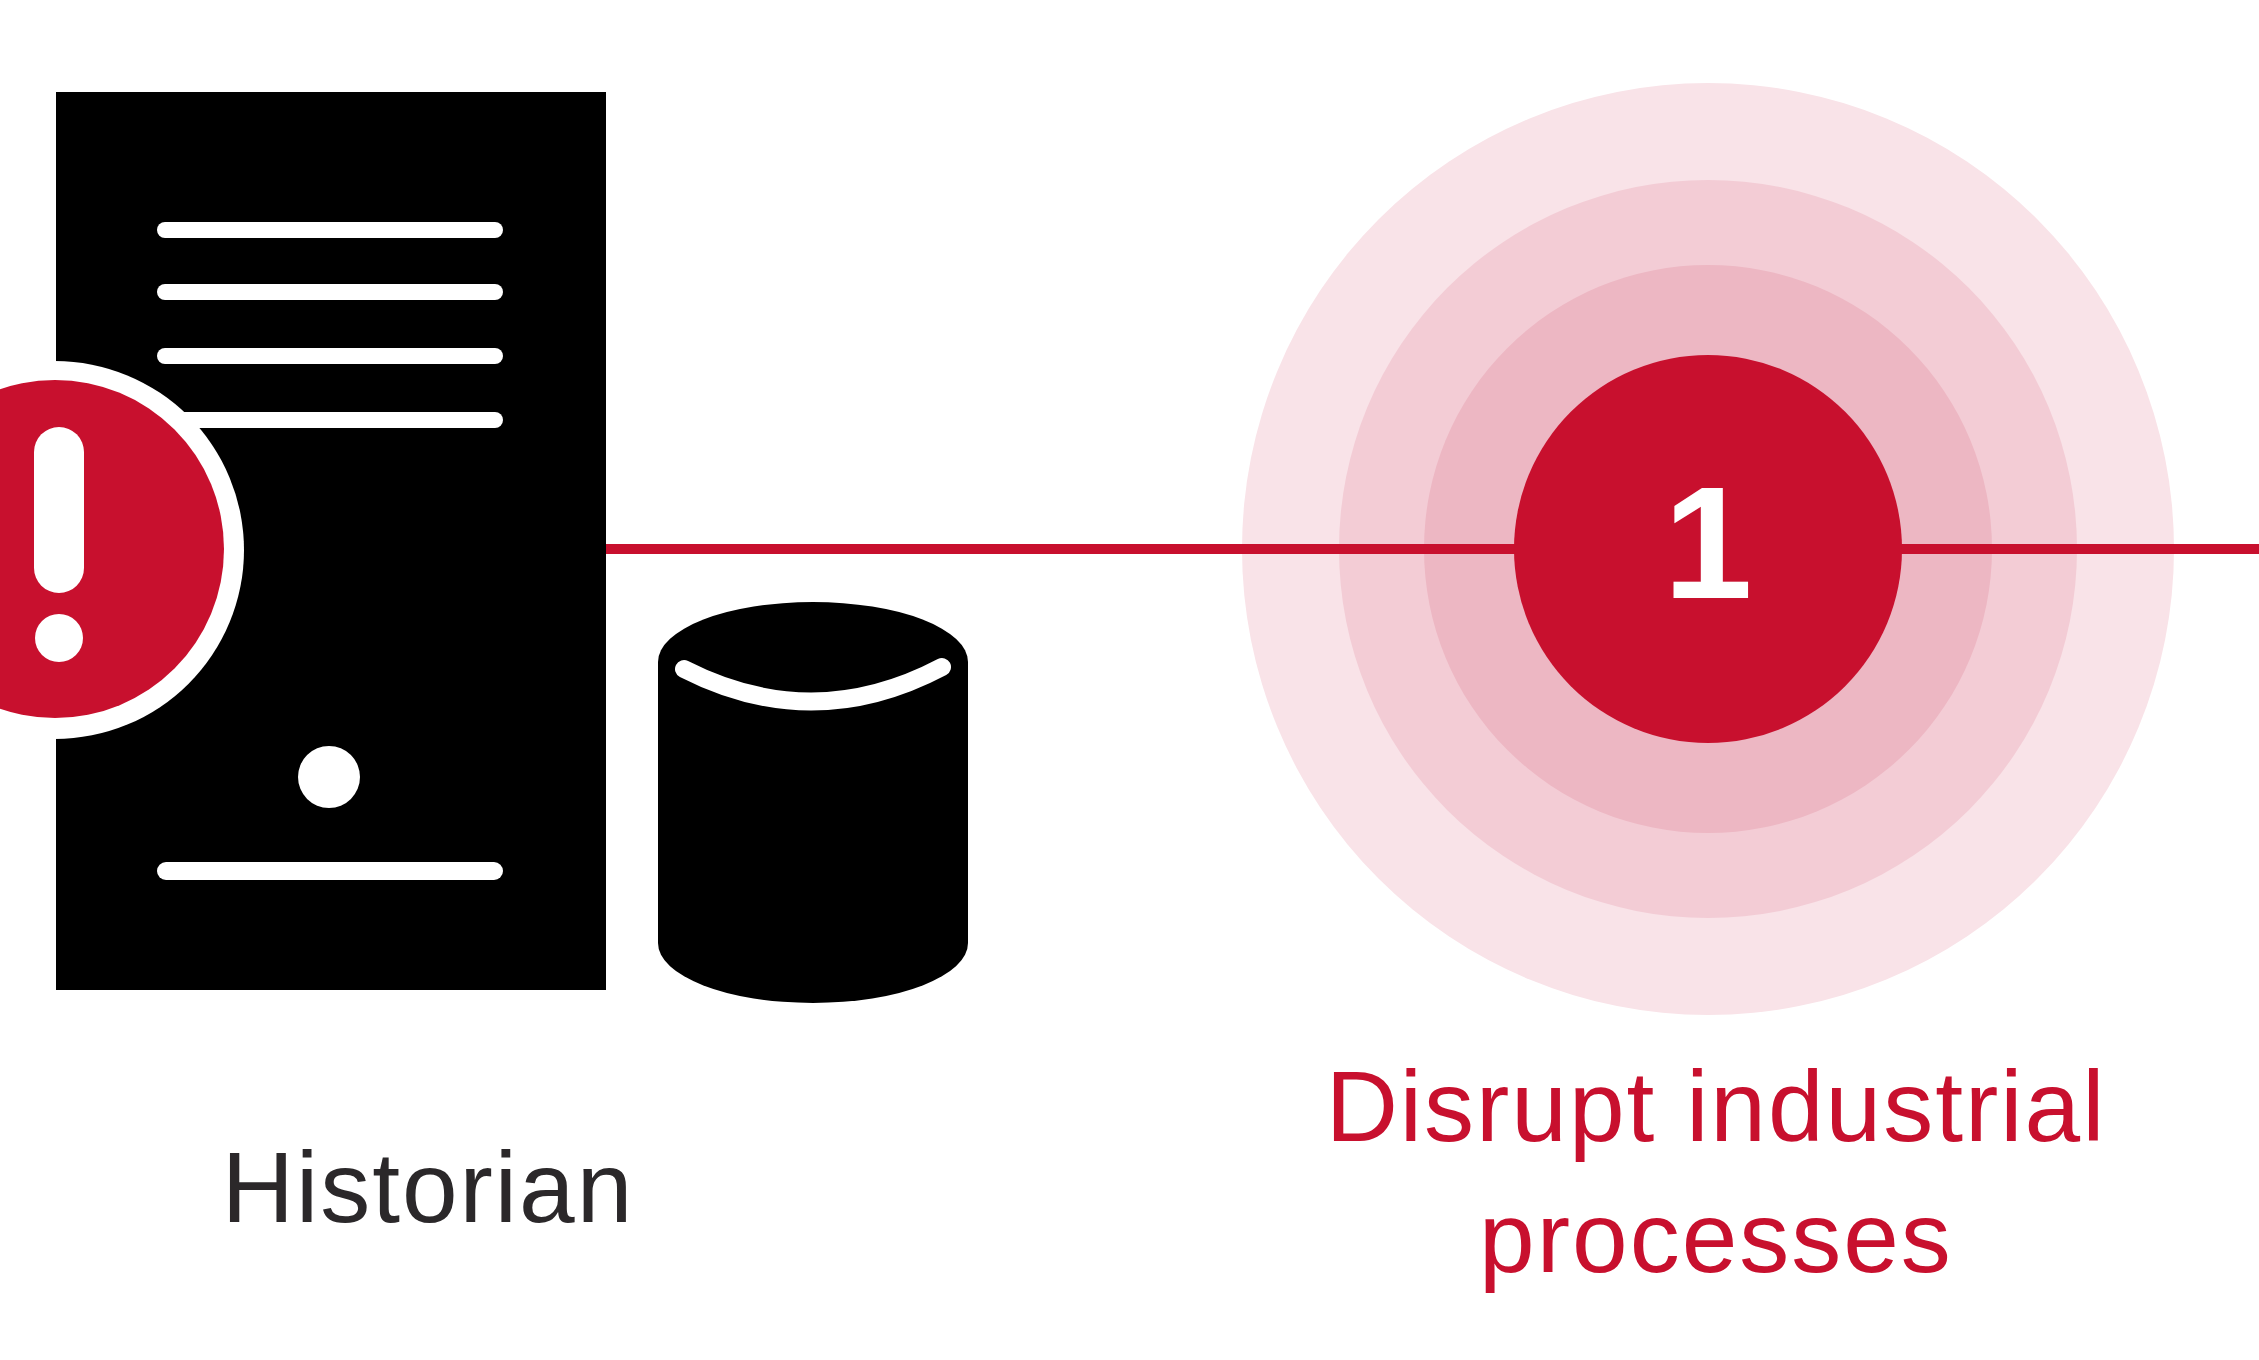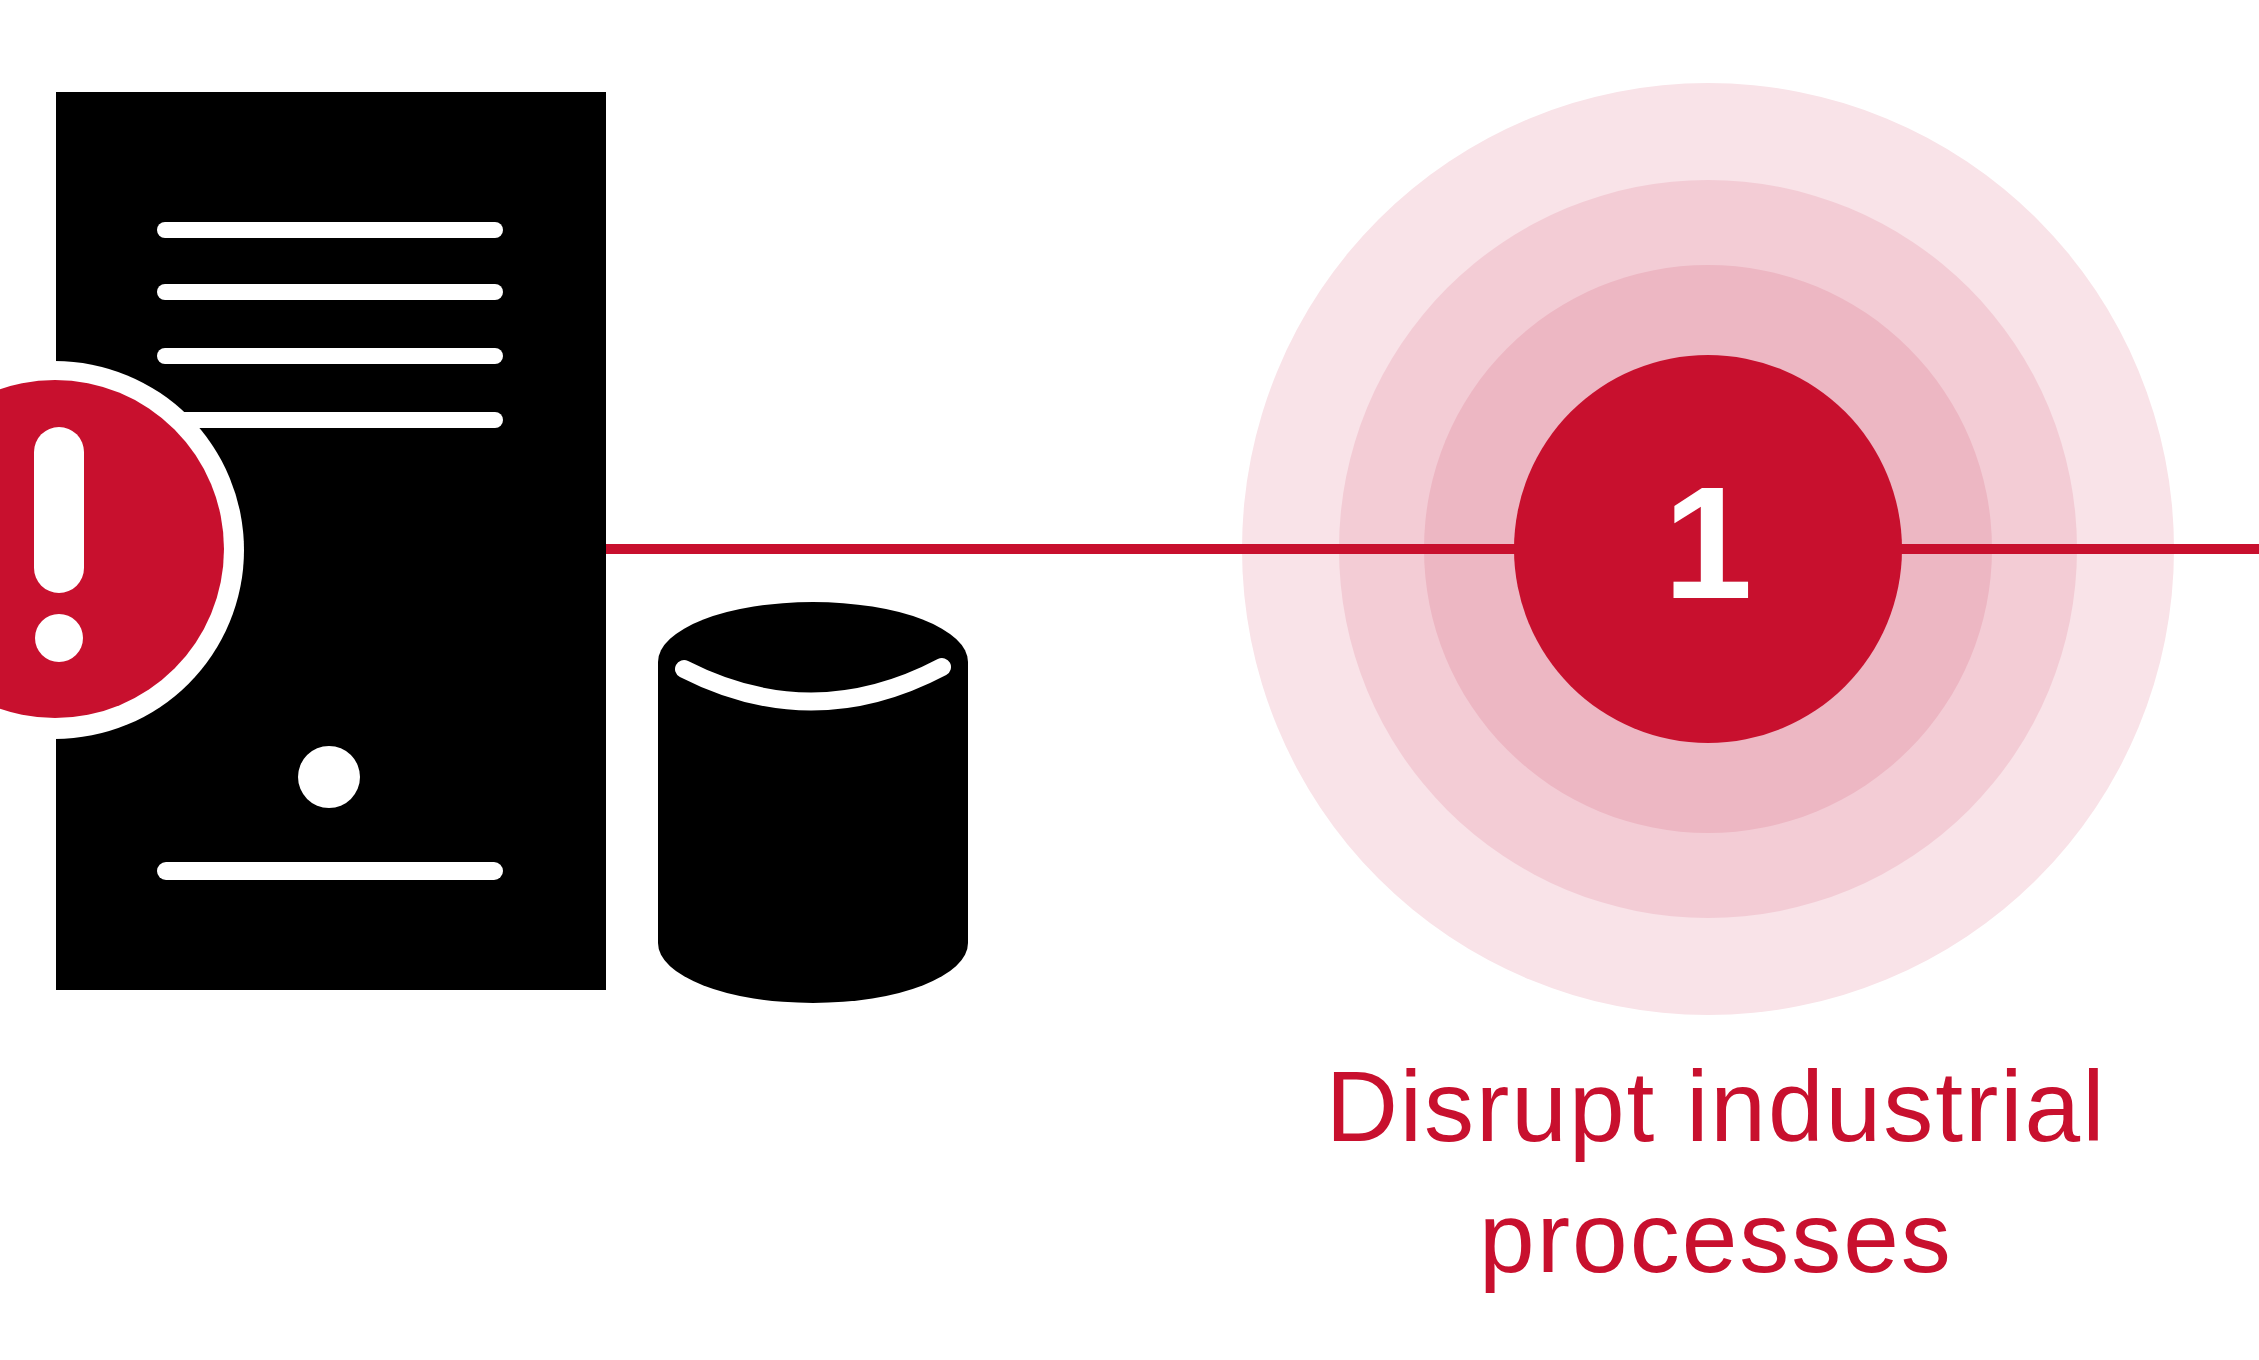--- a/index.html
+++ b/index.html
@@ -87,19 +87,20 @@
       <circle cx="55" cy="549" r="169" fill="#C8102E"></circle>
       <g>
         <rect x="34" y="427" width="50" height="166" rx="25" fill="#FFFFFF"></rect>
         <circle cx="59" cy="638" r="24" fill="#FFFFFF"></circle>
       </g>
     </g>
   </svg>
 
   <div class="label step-number" style="color:#ffffff;">1</div>
 
+  <div class="label node-label" style="color:#2B282A;">Historian</div>
 
   <div class="label step-label" style="color:#C8102E;">
     <div>Disrupt industrial</div>
     <div>processes</div>
   </div>
 
 </div>
 
 </body></html>

